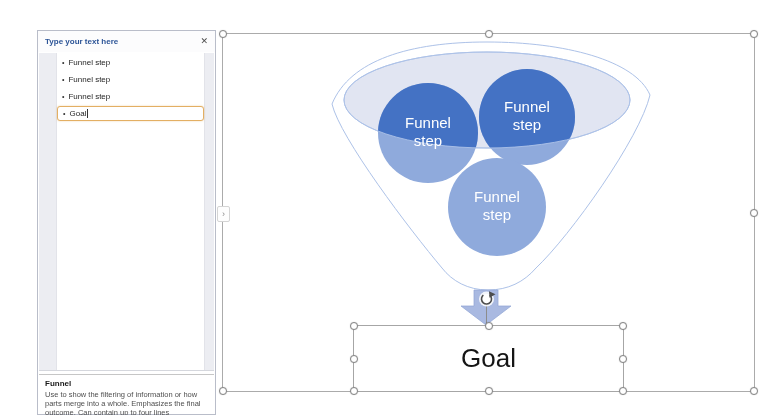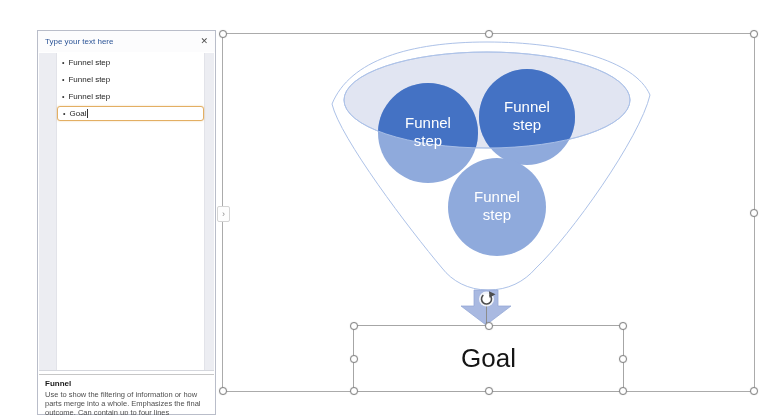--- a/index.html
+++ b/index.html
@@ -46,21 +46,21 @@
   .goal-box .h-e  { right:-4px; top:calc(50% - 4px); }
   .goal-box .h-sw { left:-4px;  bottom:-4px; }
   .goal-box .h-s  { left:calc(50% - 4px); bottom:-4px; }
   .goal-box .h-se { right:-4px; bottom:-4px; }
 
   
   .text-pane { position:absolute; left:37px; top:30px; width:179px; height:385px;
                background:#fff; border:1px solid #b9bdc9; z-index:7; }
   .pane-header { height:21px; display:flex; align-items:center;
                  justify-content:space-between; padding:0 7px; background:#fcfcfd; }
-  .pane-title { font-size:8px; font-weight:normal; color:#2d5597; }
+  .pane-title { font-size:8px; font-weight:bold; color:#2d5597; }
   .pane-close { font-size:9px; color:#4d4d4d; cursor:default; line-height:1; }
 
   .gutter-left  { position:absolute; left:1px; top:22px; width:18px; height:317px;
                   background:#ecedf2; border-right:1px solid #e2e3e9; }
   .gutter-right { position:absolute; right:1px; top:22px; width:10px; height:317px;
                   background:#ecedf2; border-left:1px solid #e2e3e9; }
   .content-divider { position:absolute; left:1px; right:1px; top:339px; height:1px;
                      background:#d5d7dd; }
 
   .bullet-rows { position:absolute; left:19px; top:23px; right:11px; }

